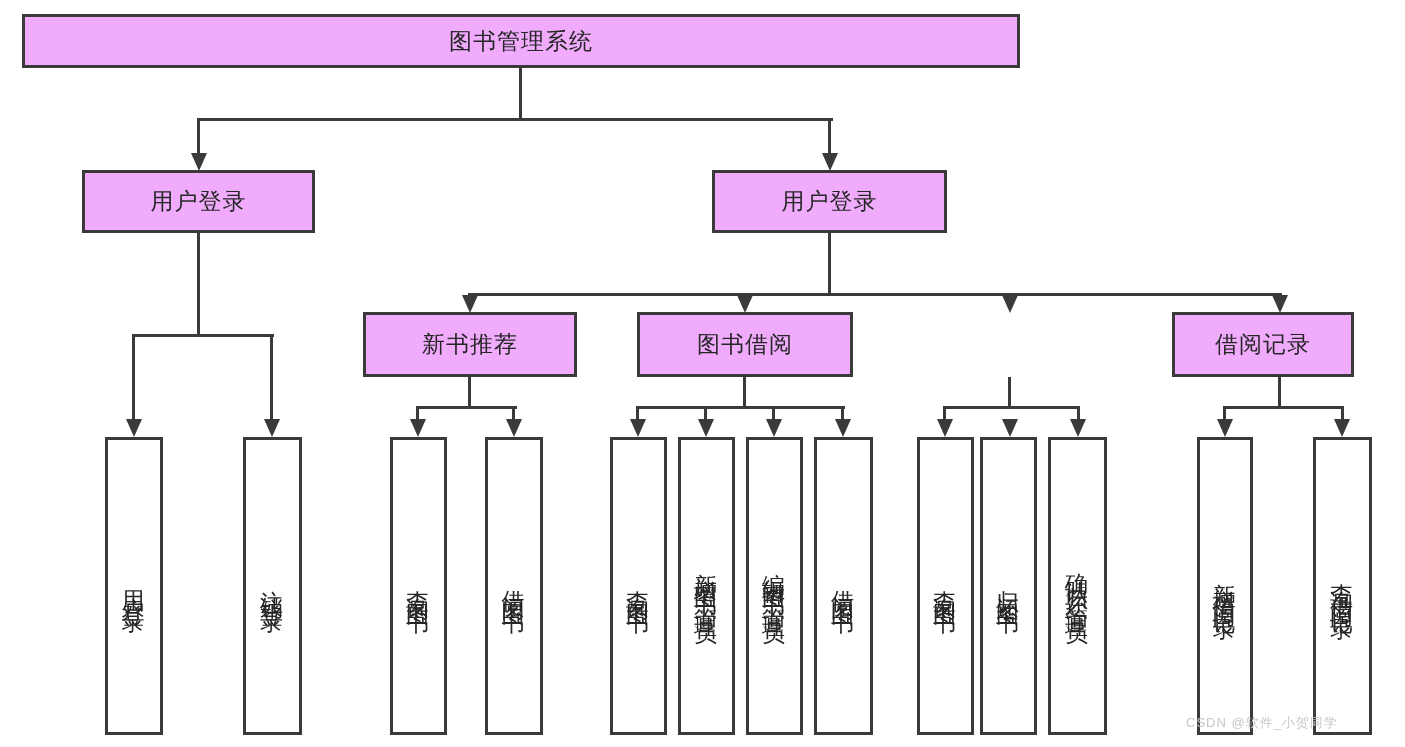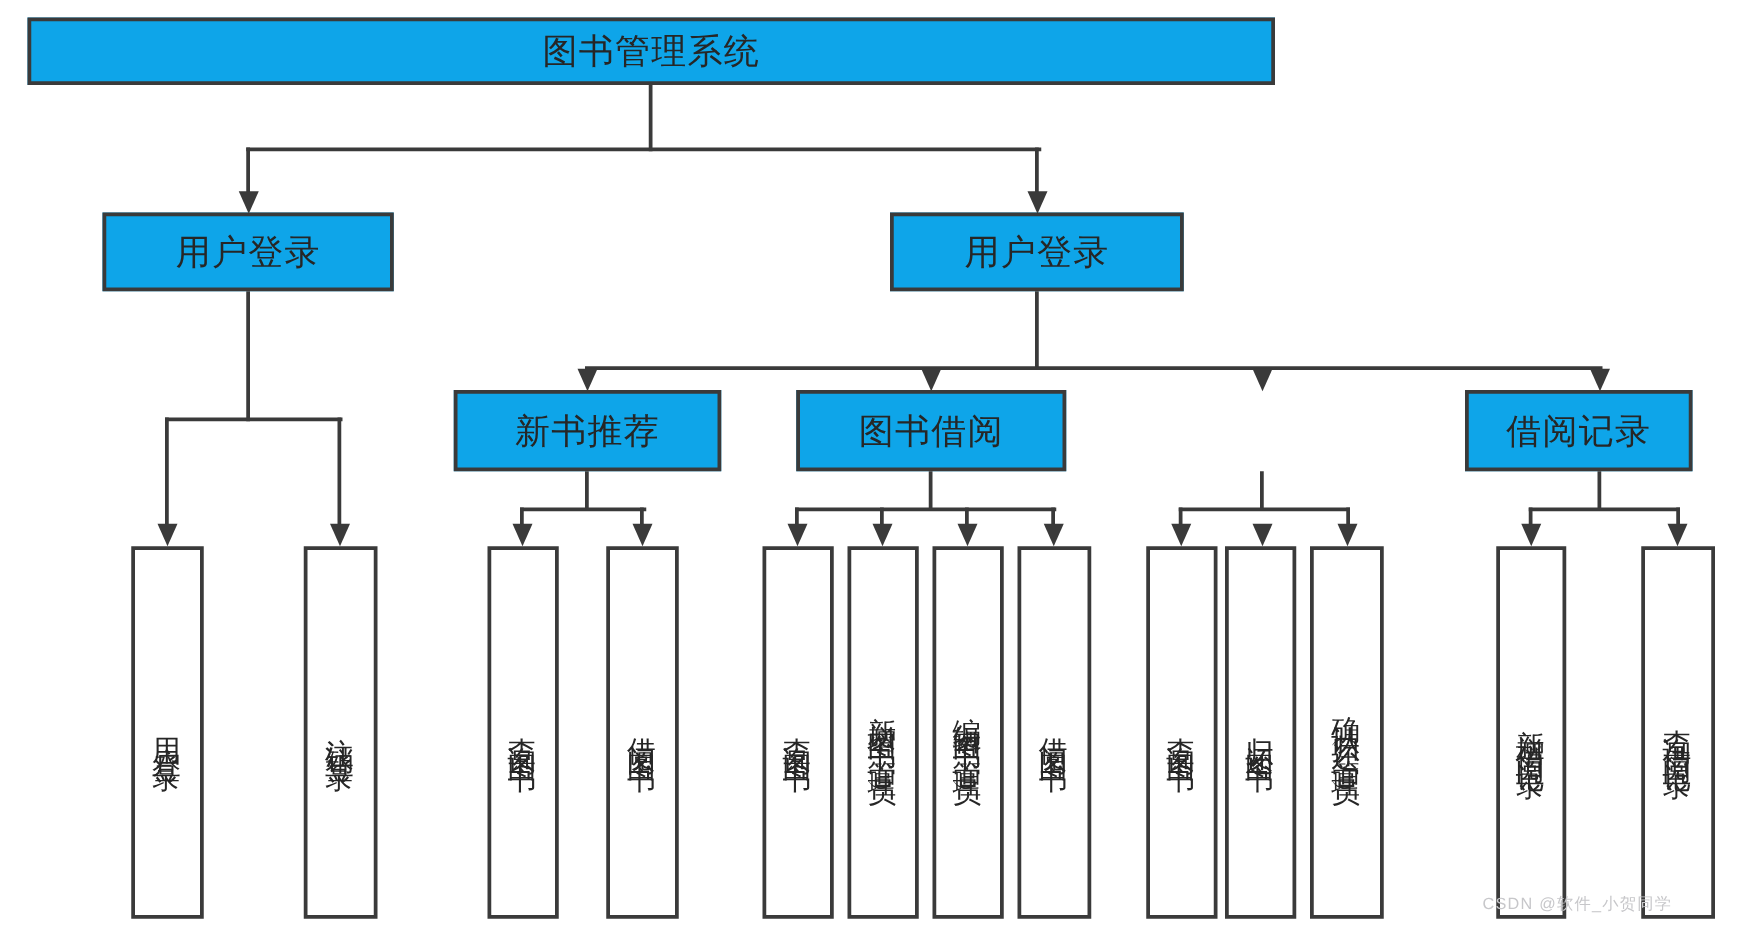--- a/index.html
+++ b/index.html
@@ -16,25 +16,25 @@
     background:var(--bg);
     font-family:"Liberation Sans","DejaVu Sans",sans-serif;
     color:var(--text);
     overflow:hidden;
   }
   
   .box{
     position:absolute;
     box-sizing:border-box;
     border:3px solid var(--border);
-    background:#0ea5e9;
+    background:#f0abfc;
     display:flex;
     align-items:center;
     justify-content:center;
-    font-size:28px;
+    font-size:23px;
     letter-spacing:1px;
     white-space:nowrap;
   }
   
   .leaf{
     position:absolute;
     box-sizing:border-box;
     border:3px solid var(--border);
     background:#fff;
     display:flex;

